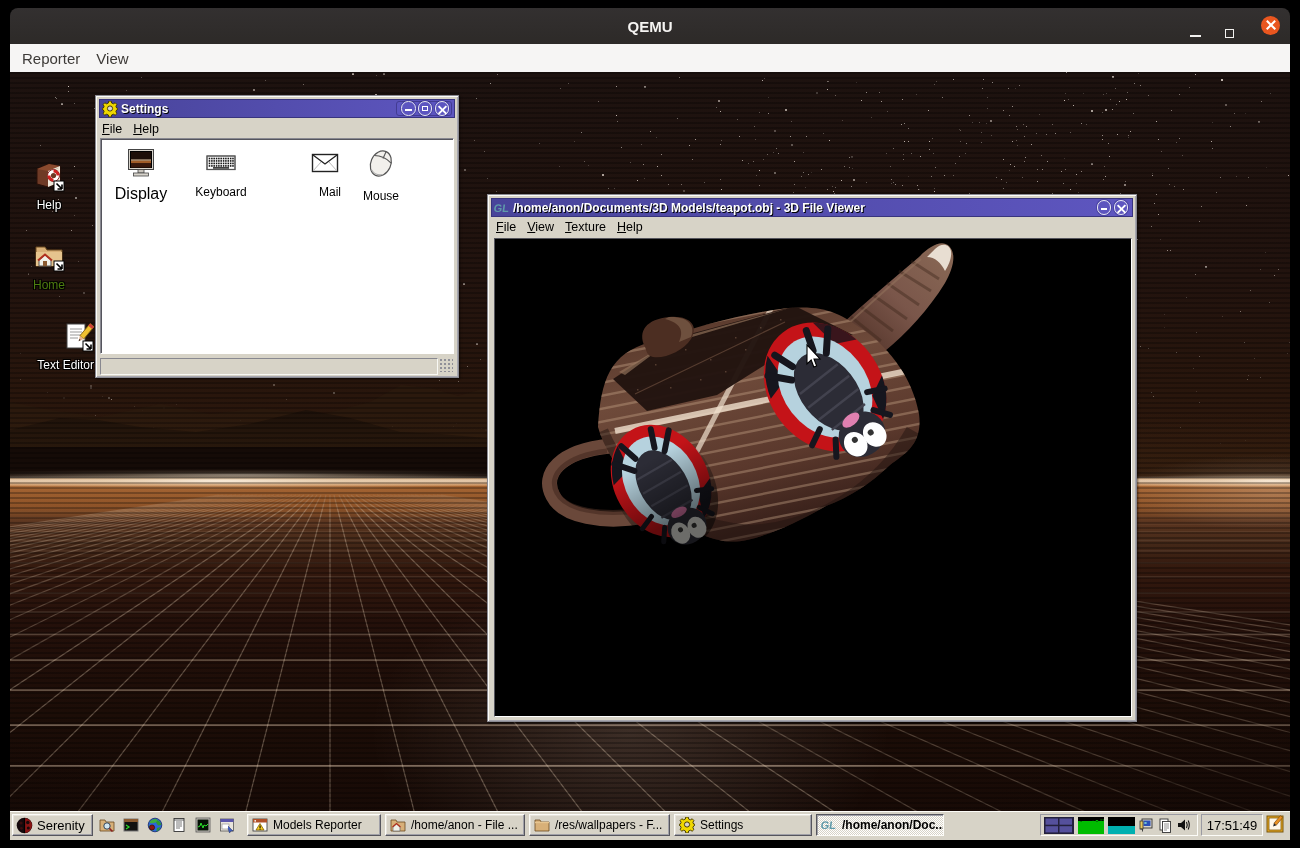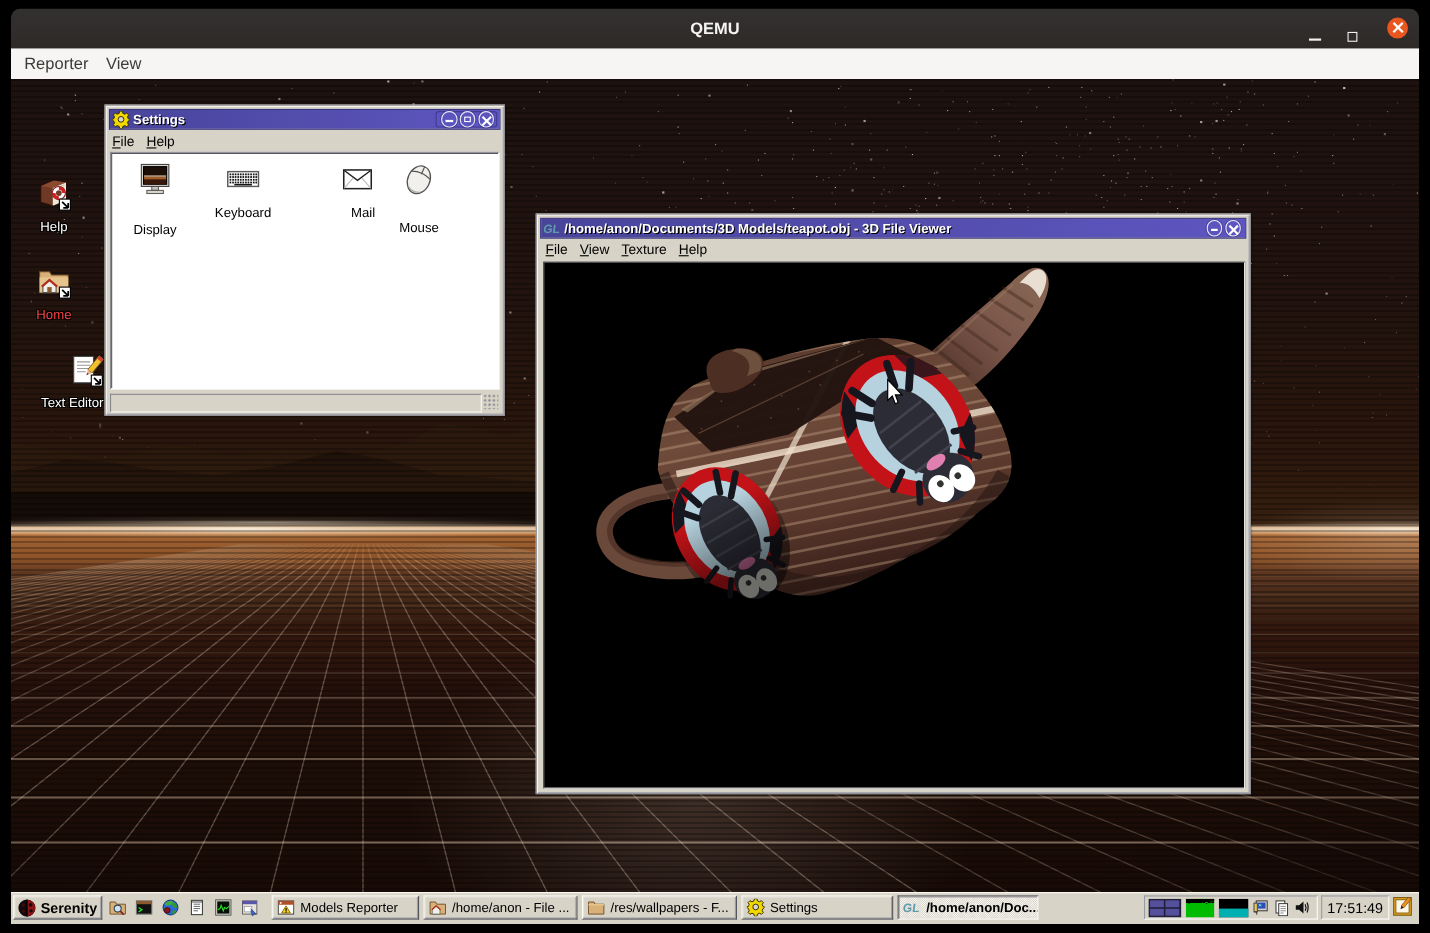--- a/index.html
+++ b/index.html
@@ -979,21 +979,21 @@
     <div style="position:absolute;left:-6px;top:168px;width:90px;text-align:center">
 <span style="display:inline-block;width:32px;height:32px"><svg width="32" height="32" viewBox="0 0 32 32" xmlns="http://www.w3.org/2000/svg">
           <path d="M3 7 L12 7 L14 10 L29 10 L29 26 L3 26 Z" fill="#d8b078" stroke="#6a4a20" stroke-width="1"></path>
 <path d="M3 12 L29 12 L29 26 L3 26 Z" fill="#e6c48e"></path>
 <path d="M6 20 L12 15 L18 20 L18 26 L6 26 Z" fill="#f0f0e8" stroke="#555" stroke-width="1"></path>
 <path d="M5 20.5 L12 14.5 L19 20.5" fill="none" stroke="#b03020" stroke-width="2"></path>
 <rect x="10" y="21" width="4" height="5" fill="#8a5a30"></rect>
           <rect x="21" y="21" width="10" height="10" fill="#fff" stroke="#000" stroke-width="1"></rect>
           <path d="M29 29 L23.5 23.5 M29 29 L29 24.5 M29 29 L24.5 29" stroke="#000" stroke-width="1.6" fill="none"></path>
         </svg></span>
-<div style="color:#ef4444;font-size:12px;margin-top:2px;text-shadow:1px 1px 0 #000,-1px -1px 0 #000,1px -1px 0 #000,-1px 1px 0 #000">Home</div>
+<div style="color:#4d7c0f;font-size:12px;margin-top:2px;text-shadow:1px 1px 0 #000,-1px -1px 0 #000,1px -1px 0 #000,-1px 1px 0 #000">Home</div>
 </div>
     <div style="position:absolute;left:-6px;top:248px;width:90px;text-align:right">
 <span style="display:inline-block;width:32px;height:32px"><svg width="32" height="32" viewBox="0 0 32 32" xmlns="http://www.w3.org/2000/svg">
           <rect x="5" y="4" width="18" height="24" fill="#fff" stroke="#444" stroke-width="1"></rect>
 <path d="M8 9 H20 M8 12 H20 M8 15 H20 M8 18 H16" stroke="#999" stroke-width="1"></path>
 <g transform="rotate(40 22 14)">
             <rect x="20" y="2" width="5" height="16" fill="#f0c030" stroke="#806010" stroke-width="0.8"></rect>
             <polygon points="20,18 25,18 22.5,23" fill="#e8b088"></polygon>
             <polygon points="21.7,20.8 23.3,20.8 22.5,23" fill="#222"></polygon>
             <rect x="20" y="2" width="5" height="3" fill="#d04038"></rect>
@@ -1168,21 +1168,21 @@
 <div style="position:absolute;left:4px;right:4px;top:42px;height:216px;background:#fff;border:1px solid #888890;border-right-color:#fff;border-bottom-color:#fff;box-shadow:inset 1px 1px 0 #55555d">
 <div style="position:absolute;left:0;top:8px;width:100%;display:flex">
  <div style="width:80px;text-align:center"><span style="display:inline-block;width:32px;height:32px"><svg width="32" height="32" viewBox="0 0 32 32" xmlns="http://www.w3.org/2000/svg">
                 <rect x="3.5" y="2.5" width="25" height="20" fill="#d8d4cc" stroke="#444" stroke-width="1"></rect>
 <rect x="5.5" y="4.5" width="21" height="16" fill="#1c0e08" stroke="#000" stroke-width="1"></rect>
 <rect x="6" y="12.5" width="20" height="1.2" fill="#e0c8a8"></rect>
 <rect x="6" y="13.7" width="20" height="2.6" fill="#a05c28"></rect>
 <rect x="6" y="16.3" width="20" height="4.2" fill="#38180c"></rect>
 <rect x="13" y="22.5" width="6" height="3.5" fill="#c8c4bc" stroke="#444" stroke-width="0.8"></rect>
 <rect x="8.5" y="26" width="15" height="3" fill="#d8d4cc" stroke="#444" stroke-width="0.8"></rect>
-              </svg></span><div style="font-size:12px;margin-top:18px">Display</div></div>
+              </svg></span><div style="font-size:16px;margin-top:2px">Display</div></div>
  <div style="width:80px;text-align:center"><span style="display:inline-block;width:32px;height:32px"><svg width="32" height="32" viewBox="0 0 32 32" xmlns="http://www.w3.org/2000/svg">
                 <rect x="2" y="9" width="28" height="13.5" fill="#fff" stroke="#222" stroke-width="1.2"></rect>
                 <rect x="2" y="9" width="28" height="13.5" fill="none" stroke="#888" stroke-width="0.5"></rect>
                 <rect x="3.7" y="10.7" width="1.55" height="1.65" fill="#141414"></rect>
                 <rect x="6.1" y="10.7" width="1.55" height="1.65" fill="#141414"></rect>
                 <rect x="8.4" y="10.7" width="1.55" height="1.65" fill="#141414"></rect>
                 <rect x="10.8" y="10.7" width="1.55" height="1.65" fill="#141414"></rect>
                 <rect x="13.1" y="10.7" width="1.55" height="1.65" fill="#141414"></rect>
                 <rect x="15.4" y="10.7" width="1.55" height="1.65" fill="#141414"></rect>
                 <rect x="17.8" y="10.7" width="1.55" height="1.65" fill="#141414"></rect>
@@ -1230,42 +1230,42 @@
 <path d="M4 8 L16 17 L28 8" fill="none" stroke="#222" stroke-width="1.3"></path>
 <path d="M4 24 L12 15 M28 24 L20 15" fill="none" stroke="#bbb" stroke-width="1"></path>
               </svg></span><div style="font-size:12px;margin-top:2px">Mail</div></div>
  <div style="width:80px;text-align:center"><span style="display:inline-block;width:32px;height:32px"><svg width="32" height="32" viewBox="0 0 32 32" xmlns="http://www.w3.org/2000/svg">
                 <g transform="rotate(24 16 16)">
                   <ellipse cx="16" cy="16.5" rx="10" ry="13" fill="#f2f0ec" stroke="#555" stroke-width="1.2"></ellipse>
 <path d="M6.7 12 Q16 8 25.3 12" fill="none" stroke="#555" stroke-width="1.1"></path>
 <line x1="16" y1="3.6" x2="16" y2="11" stroke="#555" stroke-width="1.1"></line>
 <path d="M10 26 Q16 30 22 26" fill="none" stroke="#aaa" stroke-width="1"></path>
                 </g>
-              </svg></span><div style="font-size:12px;margin-top:16px">Mouse</div></div>
+              </svg></span><div style="font-size:12px;margin-top:6px">Mouse</div></div>
 </div>
 </div>
 <div style="position:absolute;left:4px;top:262px;width:338px;height:17px;border:1px solid #888890;border-right-color:#f8f8f4;border-bottom-color:#f8f8f4;background:#d7d3c7"></div>
 <div style="position:absolute;right:5px;bottom:5px;width:14px;height:14px;background:
 radial-gradient(circle at 2px 2px,#909098 1px,transparent 1.2px),radial-gradient(circle at 6px 6px,#909098 1px,transparent 1.2px);background-size:4px 4px">
 </div>
 </div>
 <div style="position:absolute;left:0;top:739px;width:1280px;height:29px;background:#d7d3c7;border-top:1px solid #fcfcf8">
 <div style="position:absolute;left:2px;top:2px;width:81px;height:22px;border:1px solid;border-color:#fcfcf8 #55555d #55555d #fcfcf8;box-shadow:inset -1px -1px 0 #a0a0a8,inset 1px 1px 0 #e8e4dc;background:#d7d3c7;display:flex;align-items:center">
 <span style="display:inline-flex;width:17px;height:17px;margin-left:3px">
           <svg width="17" height="17" viewBox="0 0 17 17" xmlns="http://www.w3.org/2000/svg">
             <circle cx="8.5" cy="8.5" r="7.8" fill="#14090c"></circle>
             <path d="M8.5 1 A7.5 7.5 0 0 1 16 8.5 A7.5 7.5 0 0 1 8.5 16 Z" fill="#881414"></path>
             <path d="M8.5 1 L8.5 16" stroke="#000" stroke-width="1.2"></path>
             <circle cx="11.8" cy="5.5" r="1.7" fill="#180a0a"></circle>
             <circle cx="12.3" cy="11" r="1.5" fill="#180a0a"></circle>
             <circle cx="5" cy="6" r="1.6" fill="#3a0d0d"></circle>
             <circle cx="5.4" cy="11.3" r="1.4" fill="#3a0d0d"></circle>
           </svg>
         </span>
-<span style="font-weight:bold;font-size:13px;margin-left:4px">Serenity</span>
+<span style="font-weight:normal;font-size:13px;margin-left:4px">Serenity</span>
       </div>
 <span style="position:absolute;left:89px;top:5px;width:16px;height:16px;display:inline-flex">
         <svg width="16" height="16" viewBox="0 0 16 16" xmlns="http://www.w3.org/2000/svg">
           <path d="M1 3 L6 3 L7 5 L15 5 L15 14 L1 14 Z" fill="#d8b078" stroke="#6a4a20" stroke-width="0.8"></path>
 <circle cx="8" cy="9" r="3.2" fill="#cfe4f0" stroke="#345" stroke-width="1"></circle>
           <line x1="10.4" y1="11.4" x2="13.5" y2="14.5" stroke="#8a2020" stroke-width="1.6"></line>
         </svg>
       </span>
       <span style="position:absolute;left:113px;top:5px;width:16px;height:16px;display:inline-flex">
         <svg width="16" height="16" viewBox="0 0 16 16" xmlns="http://www.w3.org/2000/svg">

